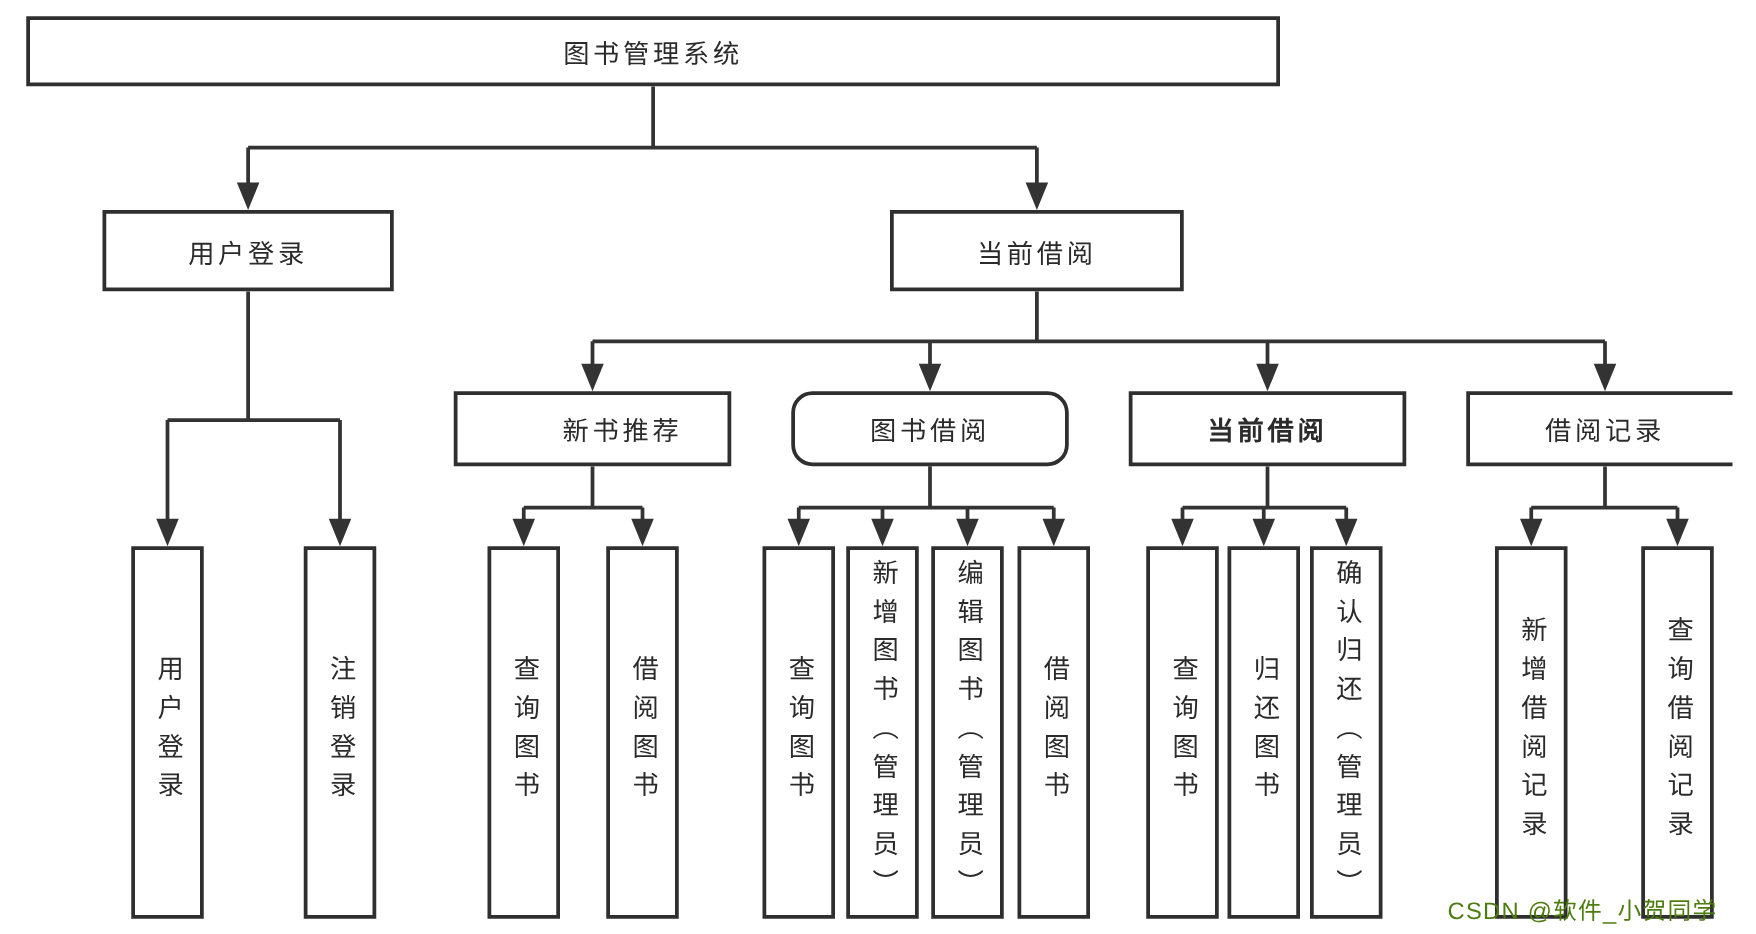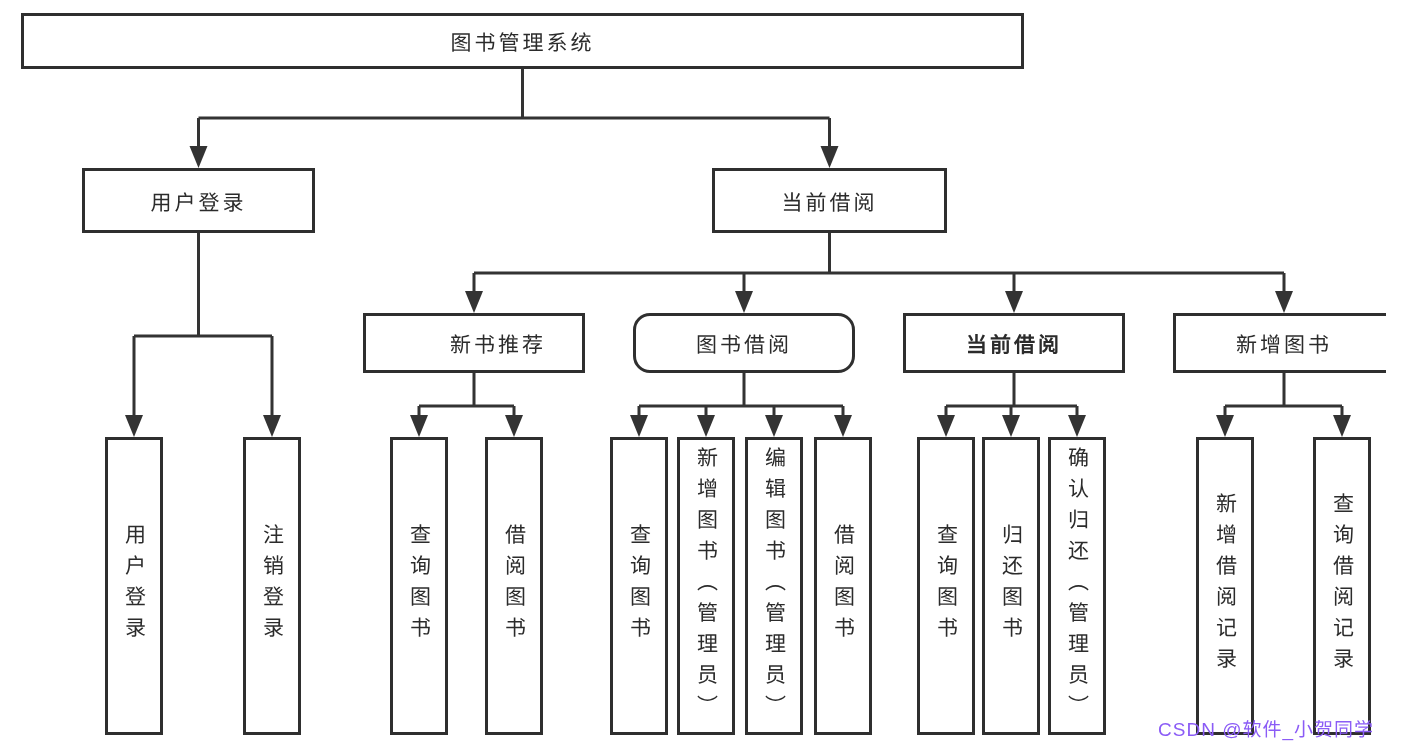--- a/index.html
+++ b/index.html
@@ -30,21 +30,21 @@
     text-orientation:mixed;
     font-size:21px;
     letter-spacing:10px;
     line-height:1;
     color:#2b2b2b;
   }
   .watermark{
     position:absolute;
     right:12px;bottom:6px;
     font-size:19px;
-    color:#8b5cf6;
+    color:#4d7c0f;
     letter-spacing:1px;
     z-index:3;
     white-space:nowrap;
   }
 </style>
 </head>
 <body>
 
 <div class="canvas">
 
@@ -106,21 +106,21 @@
   <div class="node mid-box" style="left:363px;padding-left:48px;">
     <span class="h-label">新书推荐</span>
   </div>
   <div class="node mid-box" style="left:633px;border-radius:17px;">
     <span class="h-label">图书借阅</span>
   </div>
   <div class="node mid-box" style="left:903px;font-weight:bold;">
     <span class="h-label">当前借阅</span>
   </div>
   <div class="node mid-box" style="left:1173px;">
-    <span class="h-label">新增图书</span>
+    <span class="h-label">借阅记录</span>
   </div>
 
   <div class="node leaf" style="left:105px;">
     <span class="v-text">用户登录</span>
   </div>
   <div class="node leaf" style="left:243px;">
     <span class="v-text">注销登录</span>
   </div>
 
   <div class="node leaf" style="left:390px;">

